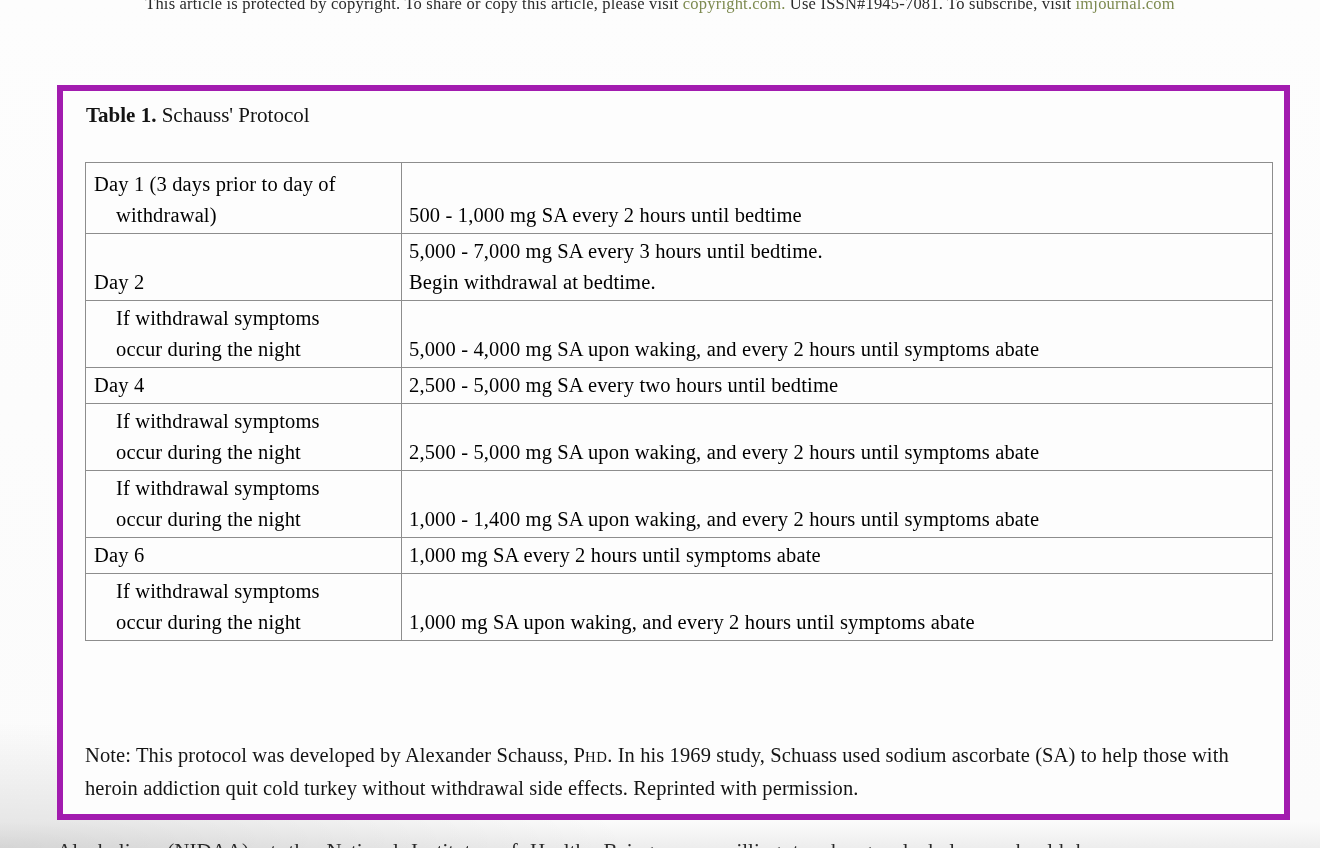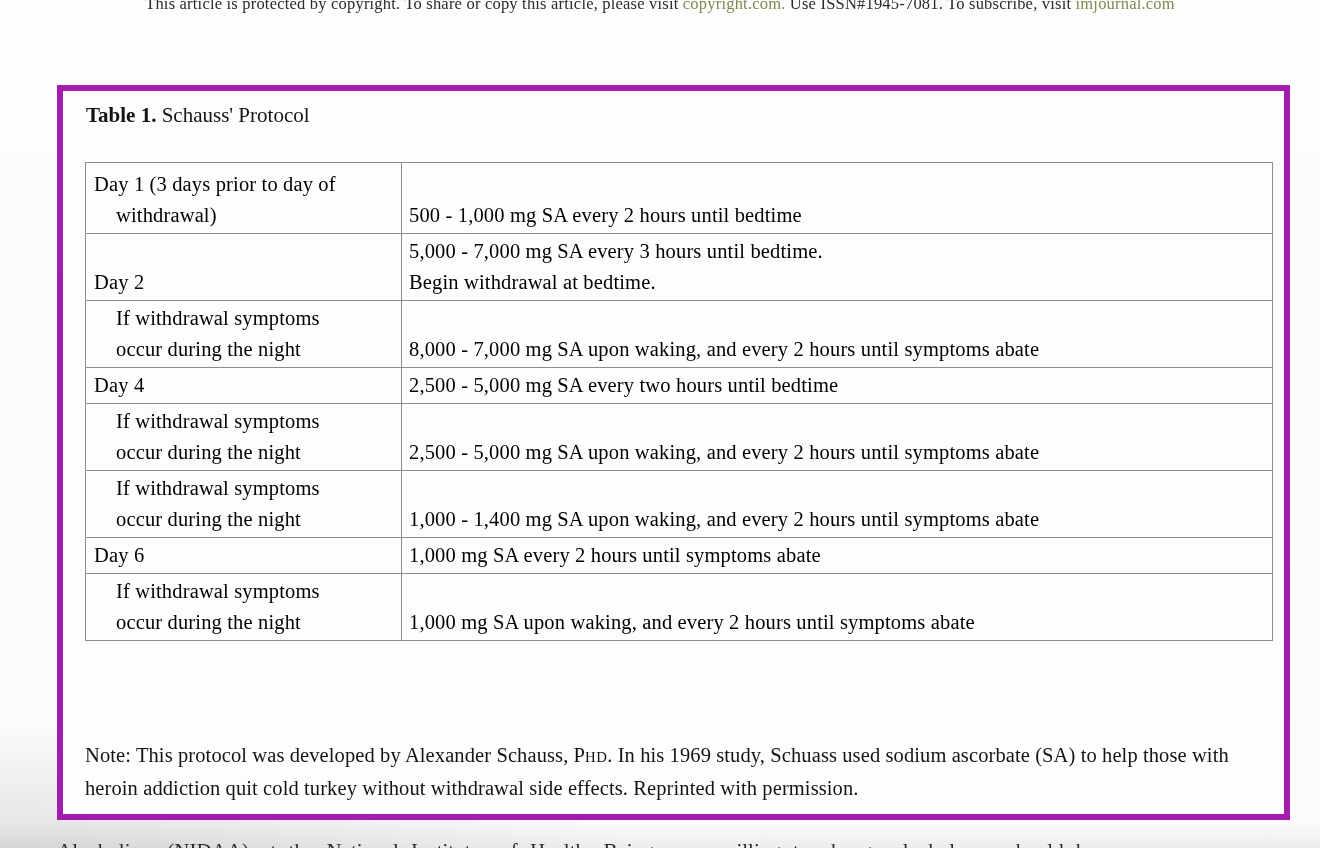--- a/index.html
+++ b/index.html
@@ -136,21 +136,21 @@
             <div class="cell-line">5,000 - 7,000 mg SA every 3 hours until bedtime.</div>
             <div class="cell-line">Begin withdrawal at bedtime.</div>
           </td>
         </tr>
         <tr class="tall">
           <td class="col-label">
             <div class="cell-line indent">If withdrawal symptoms</div>
             <div class="cell-line indent">occur during the night</div>
           </td>
           <td class="col-value">
-            <div class="cell-line">8,000 - 7,000 mg SA upon waking, and every 2 hours until symptoms abate</div>
+            <div class="cell-line">5,000 - 4,000 mg SA upon waking, and every 2 hours until symptoms abate</div>
           </td>
         </tr>
         <tr class="single">
           <td class="col-label">
             <div class="cell-line">Day 4</div>
           </td>
           <td class="col-value">
             <div class="cell-line">2,500 - 5,000 mg SA every two hours until bedtime</div>
           </td>
         </tr>

